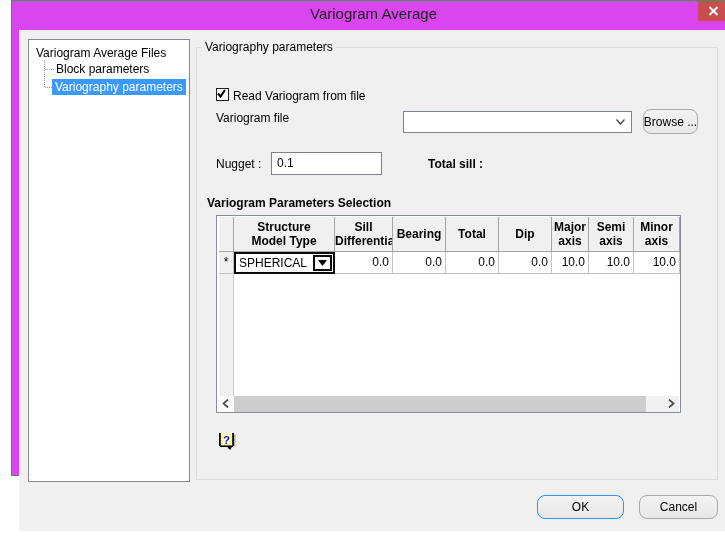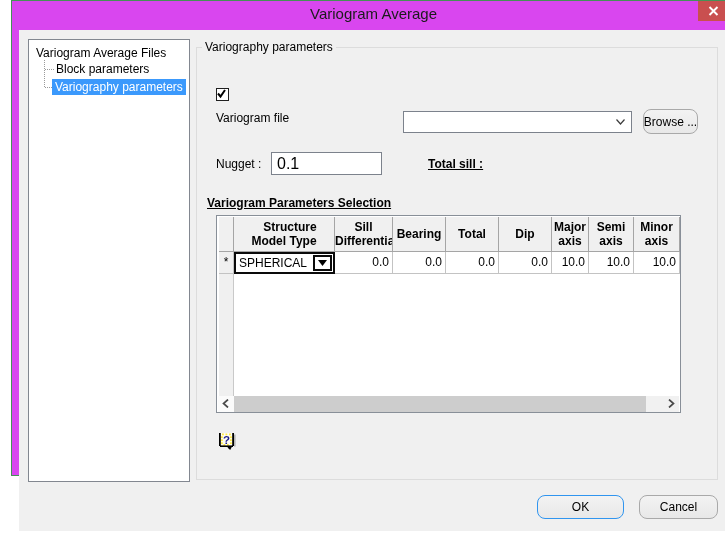--- a/index.html
+++ b/index.html
@@ -17,27 +17,27 @@
   .dotv{border-left:1px dotted #9a9a9a;}
   .doth{border-top:1px dotted #9a9a9a;}
   
   #grp{left:185px;top:47px;width:522px;height:433px;border:1px solid #dcdcdc;box-sizing:border-box;}
   #grplabel{left:191px;top:41px;background:#f0f0f0;padding:0 3px;font-size:12px;line-height:13px;}
   
   #cb{left:205px;top:88px;width:13px;height:13px;background:#fff;border:1.5px solid #1f1f1f;box-sizing:border-box;}
   
   .field{background:#fff;border:1px solid #7c828c;box-sizing:border-box;}
   #combo{left:392px;top:111px;width:229px;height:22px;}
-  #nugget{left:260px;top:152px;width:111px;height:23px;font-size:16px;line-height:21px;padding-left:5px;box-sizing:border-box;}
+  #nugget{left:260px;top:152px;width:111px;height:23px;font-size:12px;line-height:21px;padding-left:5px;box-sizing:border-box;}
   .btn{background:linear-gradient(#f3f3f3,#e8e8e8);border:1px solid #a9a9a9;border-radius:8px;box-sizing:border-box;font-size:12px;color:#000;display:flex;align-items:center;justify-content:center;white-space:nowrap;}
   #browse{left:632px;top:109px;width:55px;height:25px;}
   #bApply{left:421px;top:495px;width:92px;height:24px;}
   #bOK{left:526px;top:495px;width:87px;height:24px;border:1px solid #3095ef;}
   #bCancel{left:628px;top:495px;width:79px;height:24px;}
-  .bold{font-weight:bold;text-decoration:underline;}
+  .bold{font-weight:bold;}
   
   #grid{left:205px;top:215px;width:465px;height:198px;border:1px solid #888f98;background:#fff;box-sizing:border-box;}
   .hcell{position:absolute;top:1px;height:35px;background:#f0f0f0;border-right:1px solid #a5a5a5;border-bottom:1px solid #a5a5a5;box-sizing:border-box;display:flex;align-items:center;justify-content:center;text-align:center;font-weight:bold;font-size:12px;line-height:14px;overflow:hidden;}
   .dcell{position:absolute;top:36px;height:22px;background:#fff;border-right:1px solid #c3c3c3;border-bottom:1px solid #c3c3c3;box-sizing:border-box;font-size:12px;line-height:21px;text-align:right;padding-right:3px;overflow:hidden;}
   #rowstrip{left:2px;top:58px;width:15px;height:122px;background:#f0f0f0;border-right:1px solid #c9c9c9;box-sizing:border-box;}
   #hsb{left:1px;top:180px;width:461px;height:16px;background:#f1f1f1;}
   #thumb{left:16px;top:0px;width:412px;height:16px;background:#cdcdcd;}
   #editor{left:17px;top:36px;width:101px;height:22px;border:2px solid #0a0a0a;background:#fff;box-sizing:border-box;}
   #edbtn{position:absolute;right:1px;top:1px;width:19px;height:16px;border:2px solid #0a0a0a;box-sizing:border-box;background:#fff;display:flex;align-items:center;justify-content:center;}
 </style>
@@ -62,38 +62,39 @@
   <div class="abs" id="seltext">Variography parameters</div>
 
   <div class="abs" id="grp"></div>
   <div class="abs" id="grplabel">Variography parameters</div>
 
   <div class="abs" id="cb">
     <svg width="13" height="13" viewBox="0 0 13 13" style="position:absolute;left:-2px;top:-2px;">
         <path d="M3 6.5 L5.5 9.5 L10 3" stroke="#000" stroke-width="2" fill="none"></path>
       </svg>
   </div>
+  <div class="abs t12" style="left:222px;top:89px;">Read Variogram from file</div>
 
   <div class="abs t12" style="left:205px;top:111px;">Variogram file</div>
   <div class="abs field" id="combo">
     <svg width="9" height="6" viewBox="0 0 9 6" style="position:absolute;left:212px;top:7px;">
         <path d="M0.5 0.5 L4.5 5 L8.5 0.5" stroke="#3c3c3c" stroke-width="1.2" fill="none"></path>
       </svg>
   </div>
   <div class="abs btn" id="browse">Browse ...</div>
 
   <div class="abs t12" style="left:205px;top:157px;">Nugget :</div>
   <div class="abs field" id="nugget">0.1</div>
   <div class="abs t12 bold" style="left:417px;top:157px;">Total sill :</div>
 
   <div class="abs t12 bold" style="left:196px;top:196px;">Variogram Parameters Selection</div>
 
   <div class="abs" id="grid">
     <div class="hcell" style="left:2px;width:15px;"></div>
-    <div class="hcell" style="left:17px;width:101px;text-align:right;">Structure<br>Model Type</div>
+    <div class="hcell" style="left:17px;width:101px;">Structure<br>Model Type</div>
     <div class="hcell" style="left:118px;width:58px;">
         <div style="width:100%;">
           <div style="text-align:center;">Sill</div>
           <div style="text-align:left;white-space:nowrap;">Differential</div>
         </div>
       </div>
     <div class="hcell" style="left:176px;width:53px;">Bearing</div>
     <div class="hcell" style="left:229px;width:53px;">Total</div>
     <div class="hcell" style="left:282px;width:53px;">Dip</div>
     <div class="hcell" style="left:335px;width:37px;">Major<br>axis</div>

